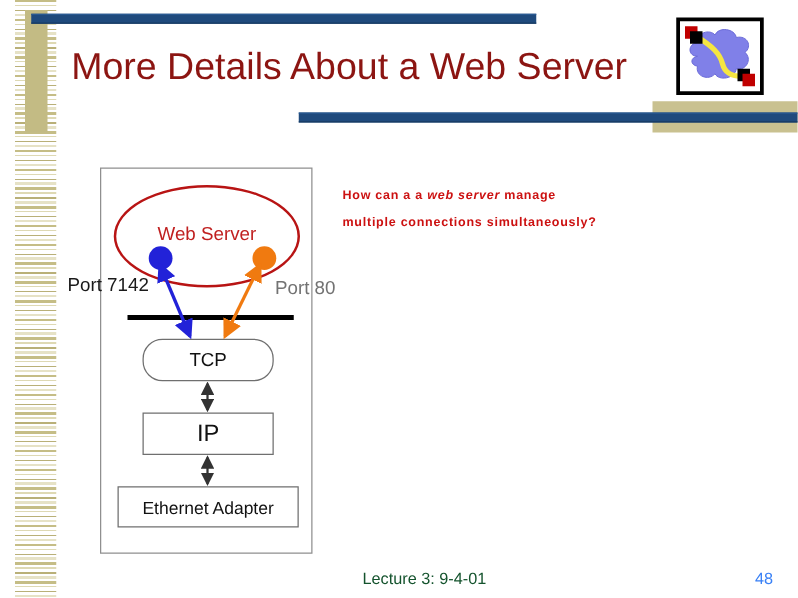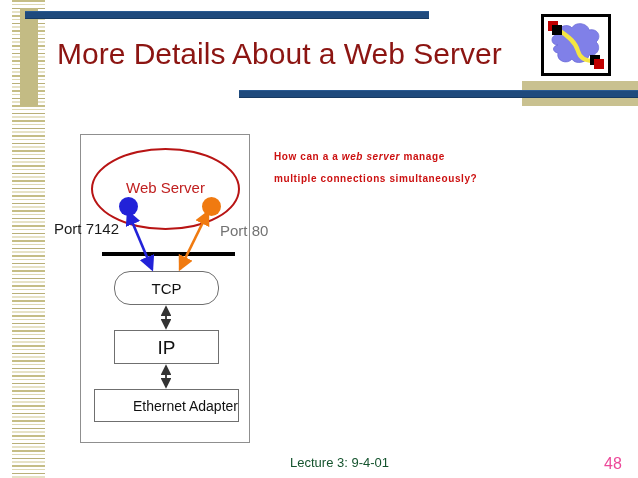--- a/index.html
+++ b/index.html
@@ -96,31 +96,31 @@
   .black-line{
     position:absolute;left:90px;top:252px;width:133px;height:4px;background:#000000;
   }
 
   .stack-box{
     position:absolute;border:1px solid #6f6f6f;background:#ffffff;box-sizing:border-box;
     color:#111111;text-align:center;
   }
   .box-tcp{left:102px;top:271px;width:105px;height:34px;font-size:15px;line-height:33px;border-radius:16px;}
   .box-ip{left:102px;top:330px;width:105px;height:34px;font-size:19px;line-height:33px;}
-  .box-eth{left:82px;top:389px;width:145px;height:33px;font-size:14px;line-height:32px;text-align:right;}
+  .box-eth{left:82px;top:389px;width:145px;height:33px;font-size:14px;line-height:32px;}
 
   
   #arrows{position:absolute;left:0;top:0;width:638px;height:478px;pointer-events:none;}
 
   
   .footer-text{
     position:absolute;left:278px;top:455px;color:#14532d;font-size:13px;white-space:nowrap;
   }
   .footer-page{
-    position:absolute;left:592px;top:455px;color:#ec4899;font-size:16px;white-space:nowrap;
+    position:absolute;left:592px;top:455px;color:#3b82f6;font-size:13px;white-space:nowrap;
   }
 </style>
 </head>
 <body>
 
 <div id="slide">
 
   <div class="left-stripes"></div>
   <div class="left-bar"></div>
 

